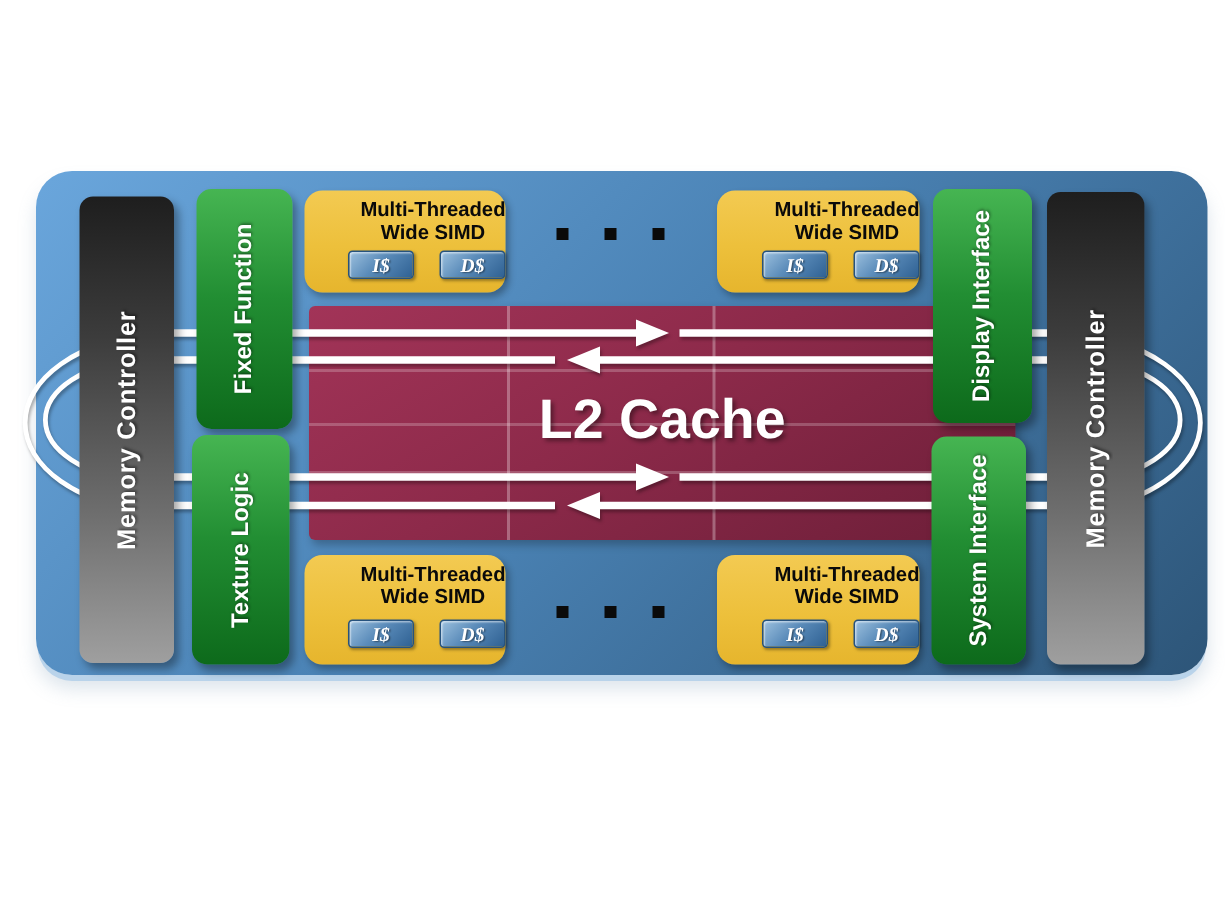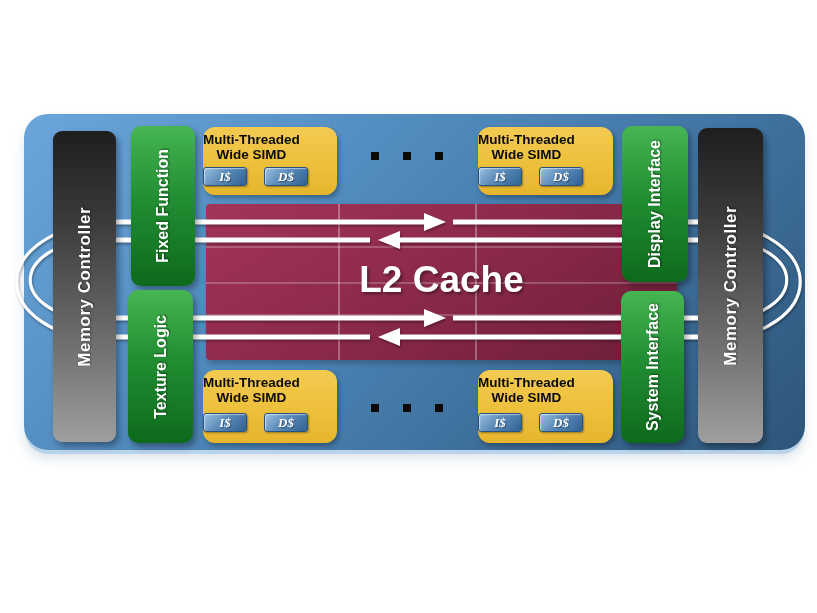--- a/index.html
+++ b/index.html
@@ -55,21 +55,21 @@
   .l2-label{
     position:absolute;left:0;right:0;top:50%;transform:translateY(-54%);
     text-align:center;color:#ffffff;font-size:37px;font-weight:bold;
     text-shadow:2px 2px 3px rgba(0,0,0,.4);
   }
   
   .simd{
     background:linear-gradient(180deg,#f3ca52 0%,#edc03b 55%,#e6b52d 100%);
     border-radius:12px;z-index:2;
     box-shadow:2px 3px 5px rgba(0,0,0,.3);
-    display:flex;flex-direction:column;align-items:flex-start;
+    display:flex;flex-direction:column;align-items:flex-end;
     padding-top:5px;
   }
   .simd-tl{left:203px;top:127px;width:134px;height:68px;}
   .simd-tr{left:478px;top:127px;width:135px;height:68px;}
   .simd-bl{left:203px;top:370px;width:134px;height:73px;}
   .simd-br{left:478px;top:370px;width:135px;height:73px;}
   .simd-title{
     text-align:center;color:#0a0a0a;font-size:13.5px;font-weight:bold;line-height:15px;
   }
   .chip-row{display:flex;gap:17px;margin-top:5px;}

